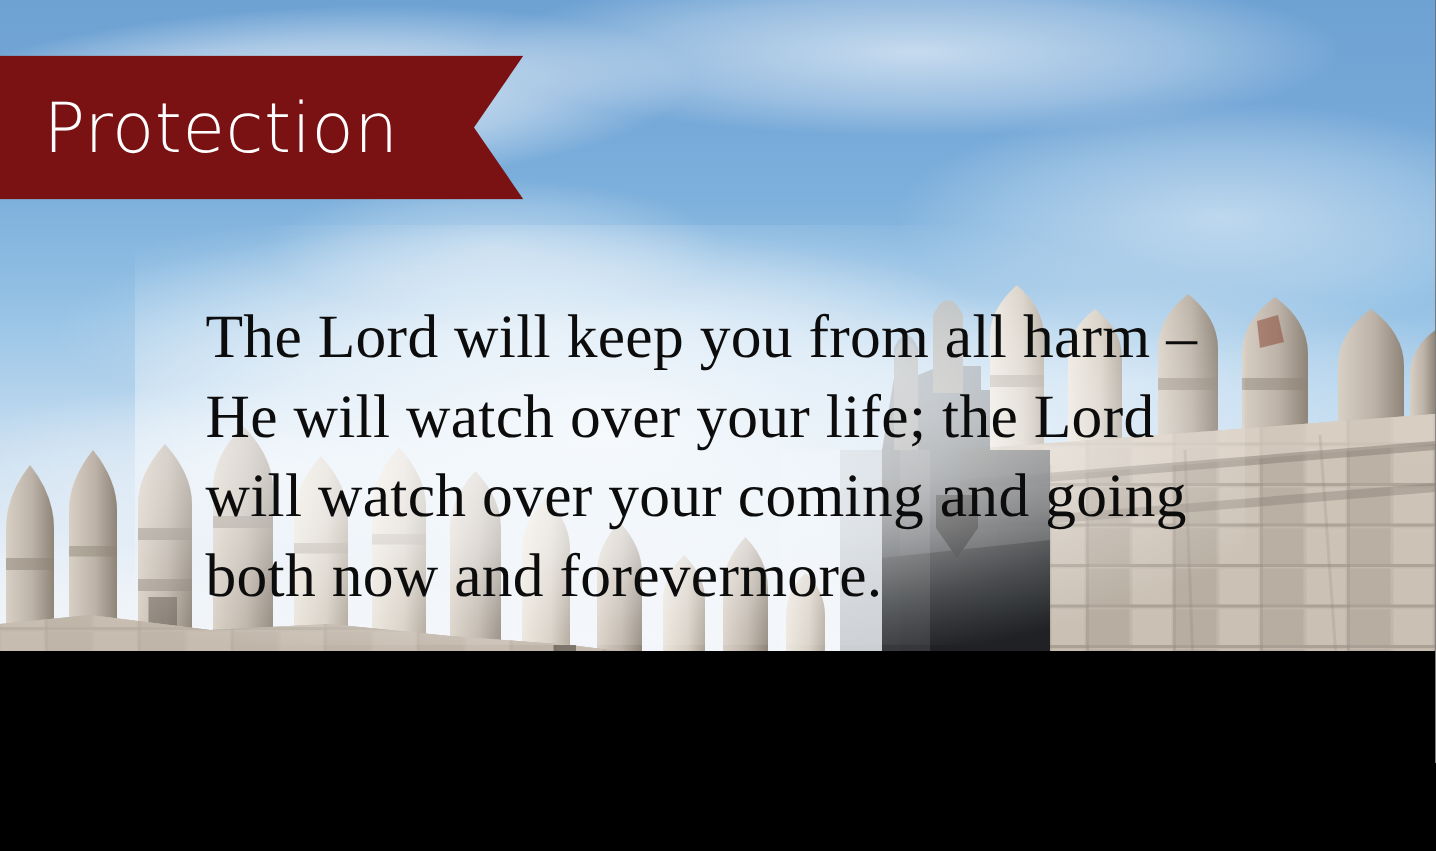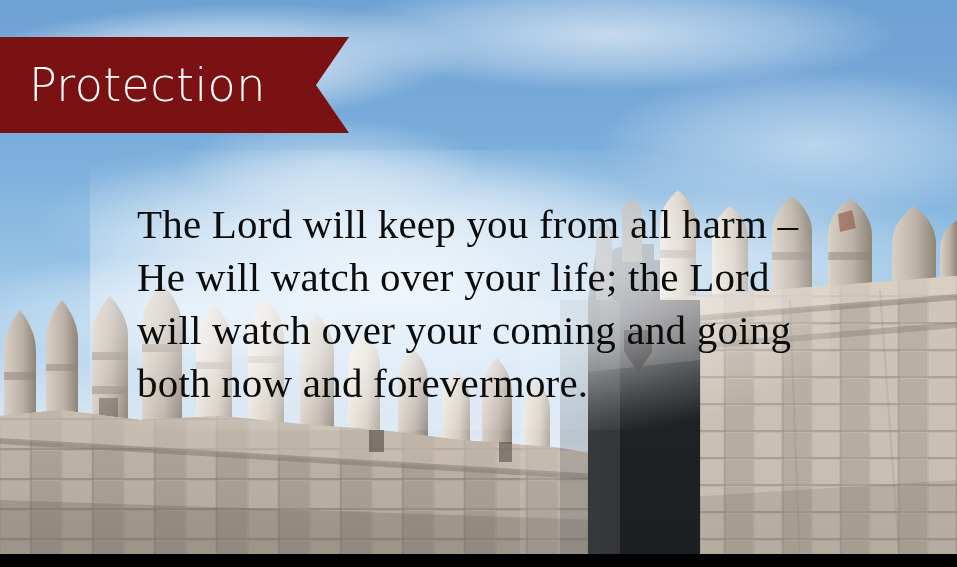--- a/index.html
+++ b/index.html
@@ -1,20 +1,20 @@
 <!DOCTYPE html>
 <html><head>
 <meta charset="utf-8">
 <style>
   html,body{margin:0;padding:0;background:#000;}
   *{box-sizing:border-box;}
 
   .scene{
     position:relative;
-    width:957px;height:554px;
+    width:957px;height:434px;
     overflow:hidden;
     font-family:"Liberation Serif", serif;
     background:#ffffff;
   }
 
   
   .sky{
     position:absolute;inset:0;
     background:
       linear-gradient(to bottom,

